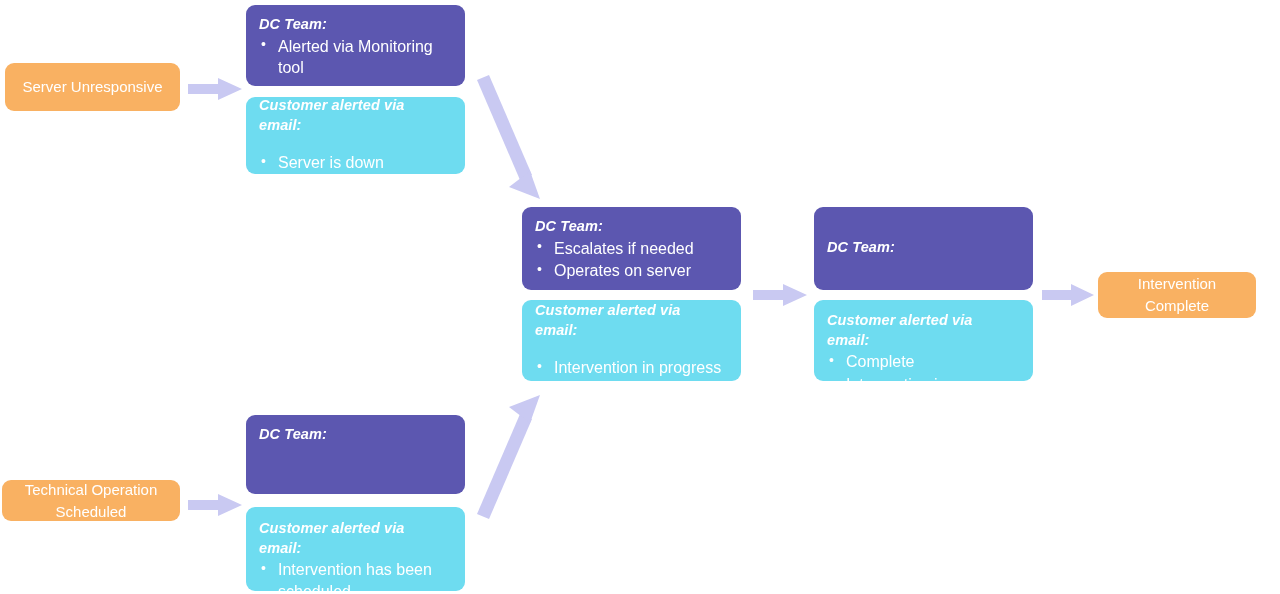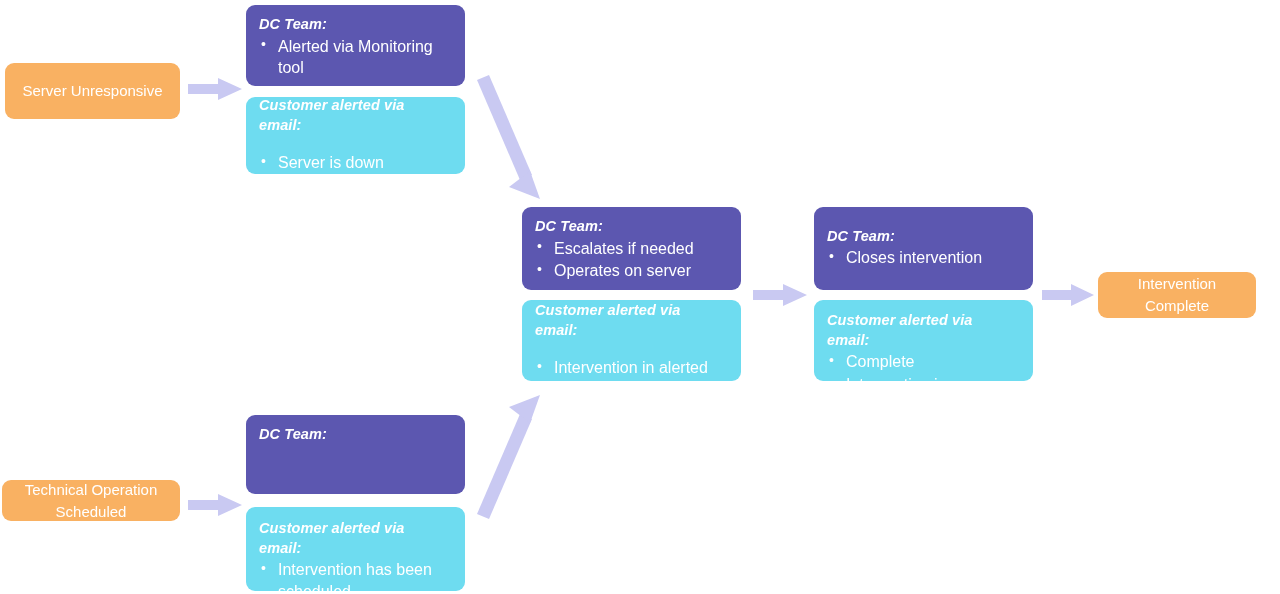--- a/index.html
+++ b/index.html
@@ -97,21 +97,21 @@
     position: absolute;
     overflow: visible;
   }
   .arrow svg { display: block; overflow: visible; }
 </style>
 </head>
 <body>
 
 <div id="canvas">
 
-  <div class="node terminal" style="left:5px; top:63px; width:175px; height:56px;">
+  <div class="node terminal" style="left:5px; top:63px; width:175px; height:48px;">
     <span class="terminal-label">Server Unresponsive</span>
   </div>
 
   <div class="arrow" style="left:188px; top:78px; width:54px; height:22px;">
     <svg width="54" height="22" viewBox="0 0 54 22" aria-hidden="true">
       <path d="M0,6 L30,6 L30,0 L54,11 L30,22 L30,16 L0,16 Z" fill="#c9c9f2"></path>
     </svg>
   </div>
 
   <div class="node panel team" style="left:246px; top:5px; width:219px; height:81px;">
@@ -141,35 +141,32 @@
     <div class="panel-title">DC Team:</div>
     <ul class="panel-list">
       <li>Escalates if needed</li>
       <li>Operates on server</li>
     </ul>
   </div>
 
   <div class="node panel customer center-align" style="left:522px; top:300px; width:219px; height:81px;">
     <div class="panel-title">Customer alerted via email:</div>
     <ul class="panel-list">
-      <li>Intervention in alerted</li>
+      <li>Intervention in progress</li>
     </ul>
   </div>
 
   <div class="arrow" style="left:753px; top:284px; width:54px; height:22px;">
     <svg width="54" height="22" viewBox="0 0 54 22" aria-hidden="true">
       <path d="M0,6 L30,6 L30,0 L54,11 L30,22 L30,16 L0,16 Z" fill="#c9c9f2"></path>
     </svg>
   </div>
 
   <div class="node panel team center-align" style="left:814px; top:207px; width:219px; height:83px;">
     <div class="panel-title">DC Team:</div>
-    <ul class="panel-list">
-      <li>Closes intervention</li>
-    </ul>
   </div>
 
   <div class="node panel customer" style="left:814px; top:300px; width:219px; height:81px; padding-top:11px;">
     <div class="panel-title">Customer alerted via email:</div>
     <ul class="panel-list">
       <li>Complete</li>
       <li>Intervention is over</li>
     </ul>
   </div>
 

